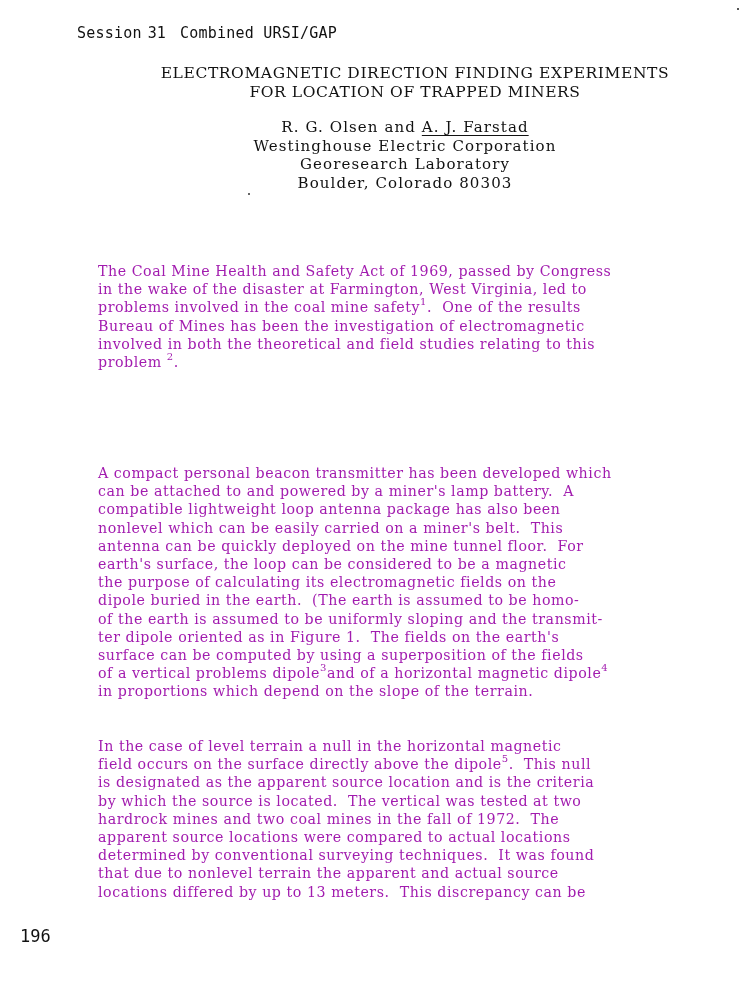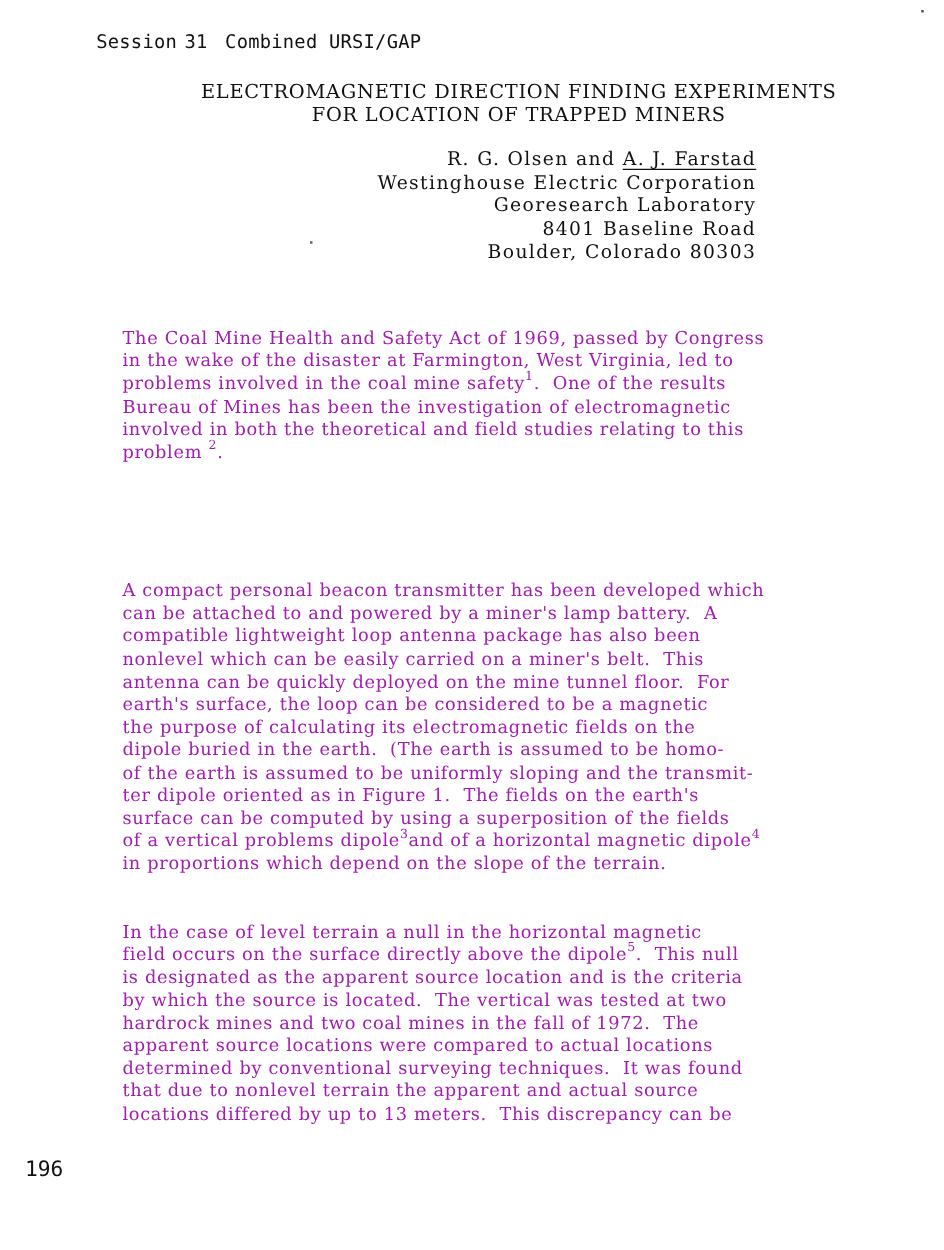--- a/index.html
+++ b/index.html
@@ -11,21 +11,21 @@
     font-size: 15px; letter-spacing: 0.2px; color: #111;
   }
   .session .num { margin-left: 6px; }
   .session .combined { margin-left: 14px; }
   .title {
     position: absolute; left: 0; top: 64px; width: 790px; text-align: center;
     font-family: "DejaVu Serif", "Liberation Serif", serif;
     font-size: 15.5px; line-height: 19px; letter-spacing: 0.6px; color: #111;
   }
   .authors {
-    position: absolute; left: 185px; top: 118px; width: 400px; text-align: right;
+    position: absolute; left: 185px; top: 118px; width: 400px; text-align: center;
     font-family: "DejaVu Serif", "Liberation Serif", serif;
     font-size: 15px; line-height: 18.5px; letter-spacing: 1.1px; color: #111;
   }
   .authors .u { text-decoration: underline; text-underline-offset: 3px; }
   .body {
     position: absolute; left: 78px; width: 660px;
     font-family: "DejaVu Serif", "Liberation Serif", serif;
     font-size: 14.2px; line-height: 18.2px; letter-spacing: 0.55px; color: #a21caf;
     white-space: nowrap;
   }
@@ -58,21 +58,20 @@
   </div>
 
   <div class="authors">
     <div>
       <span>R. G. Olsen</span>
       <span>and</span>
       <span class="u">A. J. Farstad</span>
     </div>
     <div>Westinghouse Electric Corporation</div>
     <div>Georesearch Laboratory</div>
-    <div>8401 Baseline Road</div>
     <div>Boulder, Colorado 80303</div>
   </div>
 
   <div class="body p1">
     <span class="line">The Coal Mine Health and Safety Act of 1969, passed by Congress</span>
     <span class="line">in the wake of the disaster at Farmington, West Virginia, led to</span>
     <span class="line"><span>problems involved in the coal mine safety</span><sup>1</sup><span style="white-space:pre">.  One of the results</span></span>
     <span class="line">Bureau of Mines has been the investigation of electromagnetic</span>
     <span class="line">involved in both the theoretical and field studies relating to this</span>
     <span class="line"><span>problem</span> <sup>2</sup><span>.</span></span>

